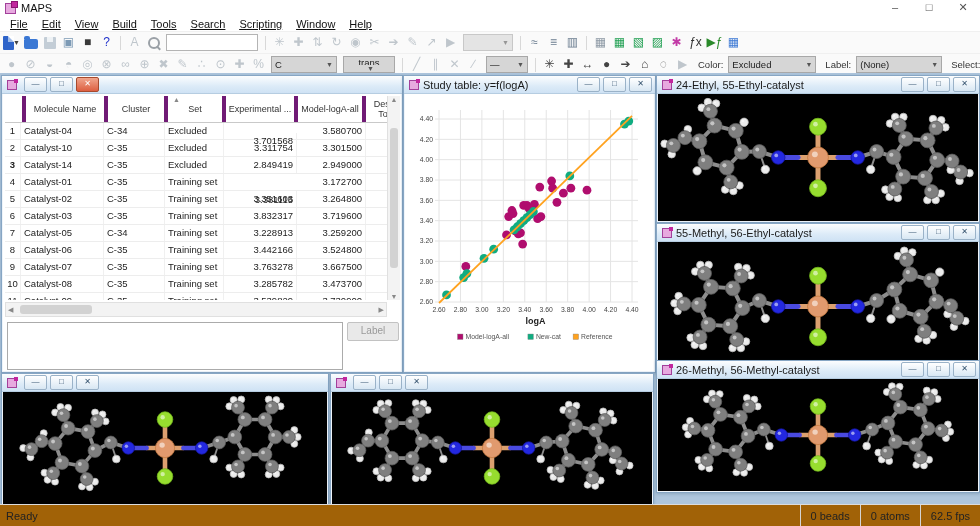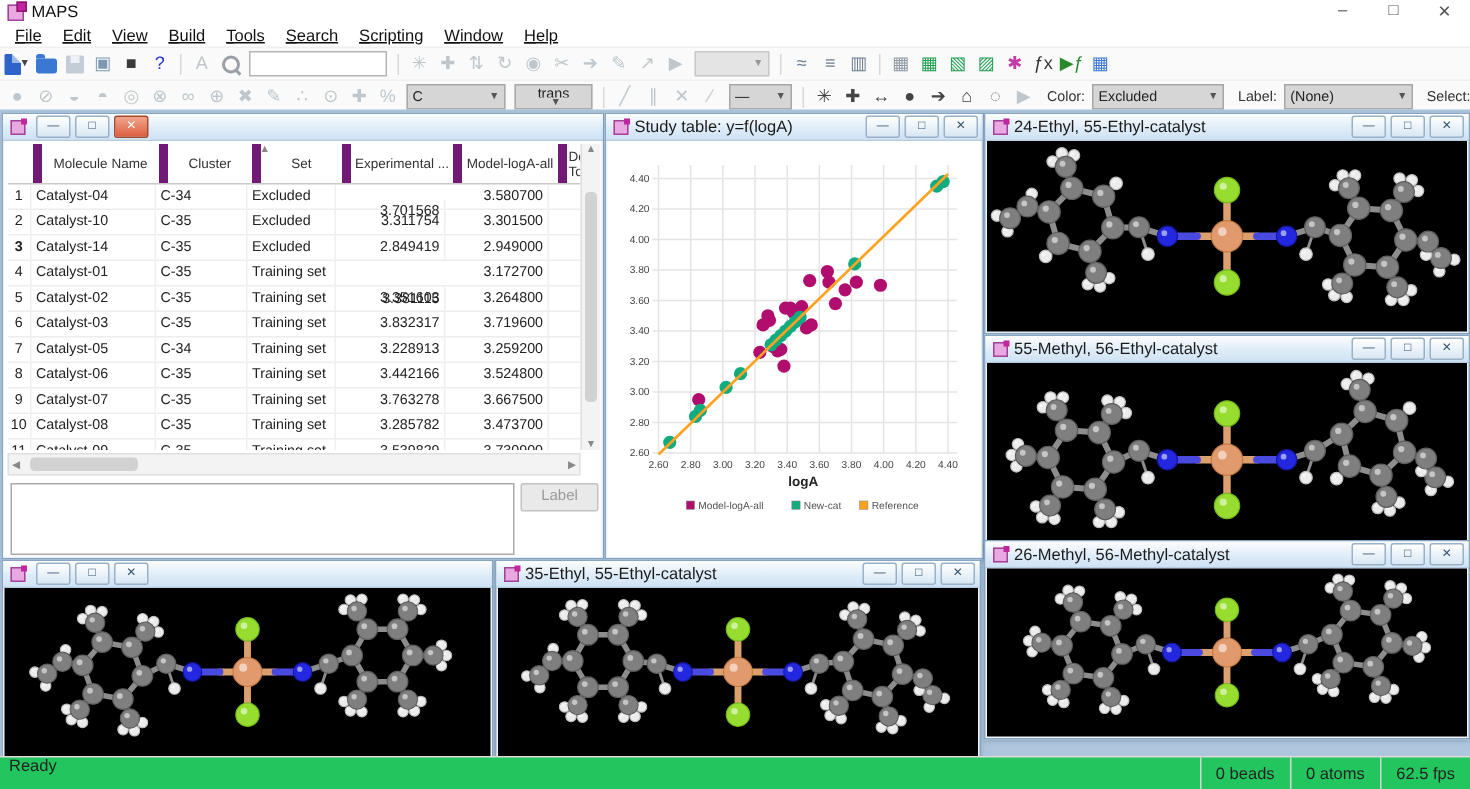--- a/index.html
+++ b/index.html
@@ -44,39 +44,39 @@
   .cw-ico::after{content:"";position:absolute;right:-2px;top:-2px;width:4px;height:4px;background:#c2269e;}
   .cw-title .t{flex:1;overflow:hidden;white-space:nowrap;}
   .cw-btn{width:21px;height:13px;border:1px solid #9ab2c8;border-radius:2px;background:linear-gradient(#ffffff,#d8e7f3);
           font-size:8px;line-height:12px;text-align:center;color:#35536f;margin-left:3px;flex:none;}
   .cw-btn.close-red{background:linear-gradient(#f0a58c,#dd5f41);color:#fff;border-color:#a64a2e;}
   .cw-body{position:absolute;left:1px;right:1px;bottom:1px;top:18px;background:#fff;overflow:hidden;}
   .cw-body.black{background:#000;}
   
   .tbl{position:absolute;left:2px;top:2px;right:14px;height:204px;overflow:hidden;font-size:9.5px;}
   .thead{display:flex;height:26px;border-bottom:1px solid #c9c9c9;background:#fff;position:relative;}
-  .th{display:flex;align-items:center;justify-content:center;text-align:left;color:#333;font-size:9px;
-      border-right:6px solid #701a75;overflow:hidden;line-height:10px;padding:0 1px;}
+  .th{display:flex;align-items:center;justify-content:center;text-align:center;color:#333;font-size:9px;
+      border-right:4px solid #701a75;overflow:hidden;line-height:10px;padding:0 1px;}
   .sort-arr{position:absolute;top:0;font-size:7px;color:#888;}
   .trow{display:flex;height:16px;border-bottom:1px solid #ededed;align-items:center;}
   .td{overflow:hidden;white-space:nowrap;border-right:1px solid #f0f0f0;padding:0 3px;height:16px;line-height:16px;}
   .td.num{text-align:right;}
   .td.rn{text-align:center;color:#222;padding:0;}
   .vscroll{position:absolute;right:1px;top:2px;width:12px;height:204px;background:#f3f3f3;border-left:1px solid #e0e0e0;
            display:flex;flex-direction:column;align-items:center;justify-content:space-between;font-size:7px;color:#888;}
   .vthumb{width:8px;flex:0 0 140px;background:#d2d2d2;border-radius:3px;margin:1px 0;}
   .hscroll{position:absolute;left:2px;right:14px;top:208px;height:13px;background:#f3f3f3;border:1px solid #e0e0e0;
            display:flex;align-items:center;justify-content:space-between;font-size:7px;color:#888;padding:0 2px;}
   .hthumb{height:9px;width:72px;background:#d2d2d2;border-radius:3px;position:absolute;left:14px;top:2px;}
   .msgbox{position:absolute;left:4px;top:228px;width:334px;height:46px;background:#fff;border:1px solid #ababab;}
   .clear-btn{position:absolute;left:344px;top:228px;width:50px;height:17px;background:#e9e9e9;border:1px solid #c2c2c2;
              color:#9a9a9a;font-size:10px;text-align:center;line-height:16px;border-radius:2px;}
   
-  .statusbar{position:absolute;left:0;bottom:0;width:980px;height:21px;background:#22c55e;border-top:1px solid #dcdcdc;
-             display:flex;align-items:flex-start;font-size:11px;color:#222;}
+  .statusbar{position:absolute;left:0;bottom:0;width:980px;height:21px;background:#a16207;border-top:1px solid #dcdcdc;
+             display:flex;align-items:center;font-size:11px;color:#222;}
   .statusbar .ready{padding-left:6px;flex:1;}
   .sb-cell{border-left:1px solid #d4d4d4;padding:0 10px;height:100%;display:flex;align-items:center;}
   svg text{font-family:"Liberation Sans",sans-serif;}
 </style>
 </head>
 <body>
 
 <div class="titlebar">
   <span class="maps-ico"></span>
   <span class="app-title">MAPS</span>
@@ -1006,21 +1006,20 @@
           <circle cx="198.96" cy="58.96" r="1.9040000000000001" fill="#ffffff" opacity="0.55"></circle>
           <circle cx="161" cy="61" r="10.5" fill="#e19a6e" stroke="#c4793f" stroke-width="0.8"></circle>
           <circle cx="157.85" cy="57.85" r="2.9400000000000004" fill="#ffffff" opacity="0.55"></circle>
         </svg>
     </div>
   </div>
 
   <div class="cw" style="left:330px;top:300px;width:322px;height:131px;">
     <div class="cw-title">
       <span class="cw-ico"></span>
-      <span class="t">35-Ethyl, 55-Ethyl-catalyst</span>
       <span class="cw-btn">—</span>
       <span class="cw-btn">□</span>
       <span class="cw-btn">✕</span>
     </div>
     <div class="cw-body black">
       <svg class="molsvg" width="100%" height="100%" viewBox="0 0 322 122" preserveAspectRatio="xMidYMid meet">
           <line x1="161" y1="61" x2="161" y2="30" stroke="#dca06f" stroke-width="5" stroke-linecap="round"></line>
           <line x1="161" y1="61" x2="161" y2="92" stroke="#dca06f" stroke-width="5" stroke-linecap="round"></line>
           <line x1="161" y1="61" x2="141" y2="61" stroke="#dca06f" stroke-width="5" stroke-linecap="round"></line>
           <line x1="141" y1="61" x2="121" y2="61" stroke="#4a4ae0" stroke-width="5" stroke-linecap="round"></line>

